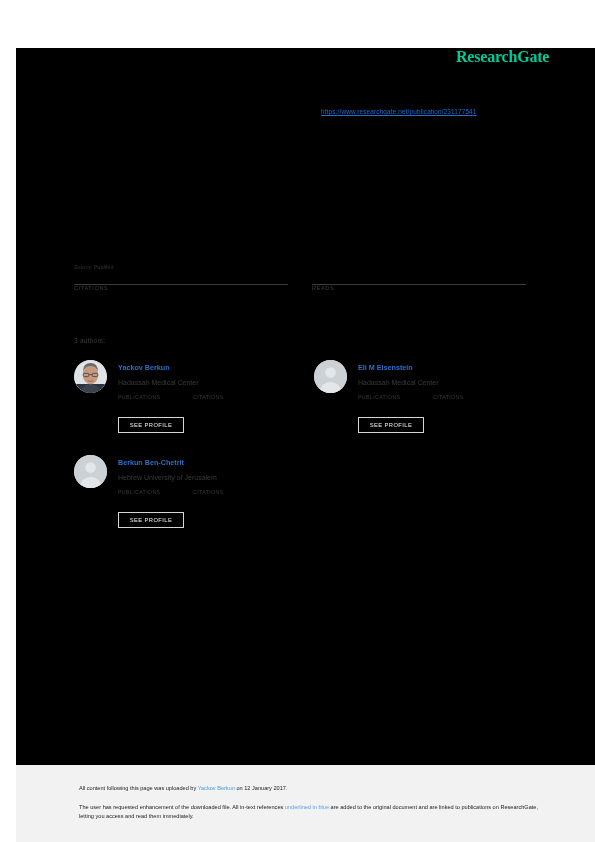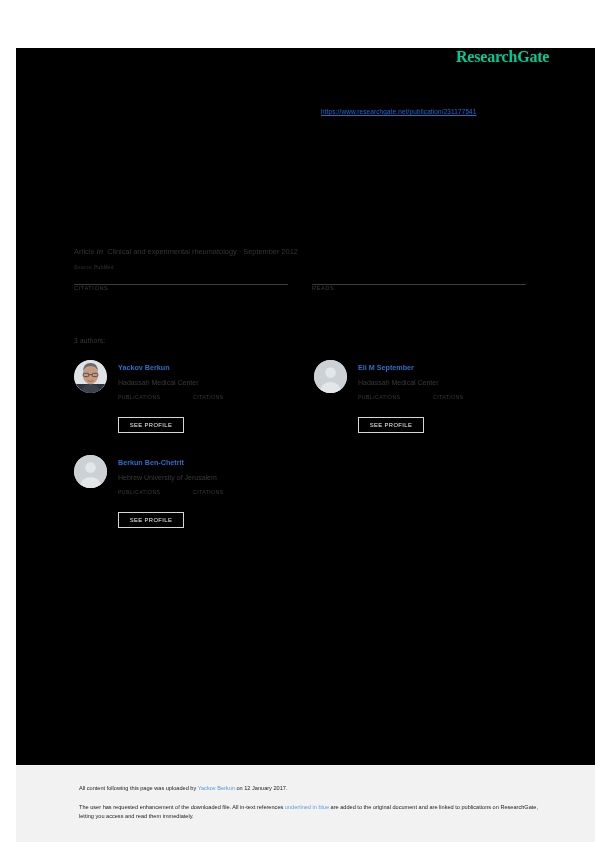--- a/index.html
+++ b/index.html
@@ -242,23 +242,20 @@
 <div class="page">
 
   <div class="dark-body"></div>
 
   <div class="logo">ResearchGate</div>
 
   <a class="doi-link" href="#">https://www.researchgate.net/publication/231177541</a>
 
   <div class="hidden-title"></div>
 
-  <div class="meta-line">
-    <span class="kw">Article</span><span>&nbsp;</span><span class="kw-it">in</span><span>&nbsp;&nbsp;</span><span class="journal">Clinical and experimental rheumatology · September 2012</span>
-  </div>
 
   <div class="meta-source">Source: PubMed</div>
 
   <div class="stat" id="stat-citations">
     <div class="rule"></div>
     <div class="num"></div>
     <div class="cap">CITATIONS</div>
   </div>
 
   <div class="stat" id="stat-reads">
@@ -306,21 +303,21 @@
   </div>
 
   <div class="author" id="author-1">
     <div class="avatar">
       <svg viewBox="0 0 33 33" xmlns="http://www.w3.org/2000/svg">
         <rect width="33" height="33" fill="#ccd1d6"></rect>
         <circle cx="16.5" cy="12.6" r="5.3" fill="#e3e7ea"></circle>
         <path d="M5.5 33 q1.5 -11 11 -11 q9.5 0 11 11 z" fill="#e3e7ea"></path>
       </svg>
     </div>
-    <div class="author-name">Eli M September</div>
+    <div class="author-name">Eli M Eisenstein</div>
     <div class="author-affil">Hadassah Medical Center</div>
     <div class="author-stats">
       <div class="mini-stat mini-pub">
         <div class="mnum"></div>
         <div class="mcap">PUBLICATIONS</div>
       </div>
       <div class="mini-stat mini-cit">
         <div class="mnum"></div>
         <div class="mcap">CITATIONS</div>
       </div>

